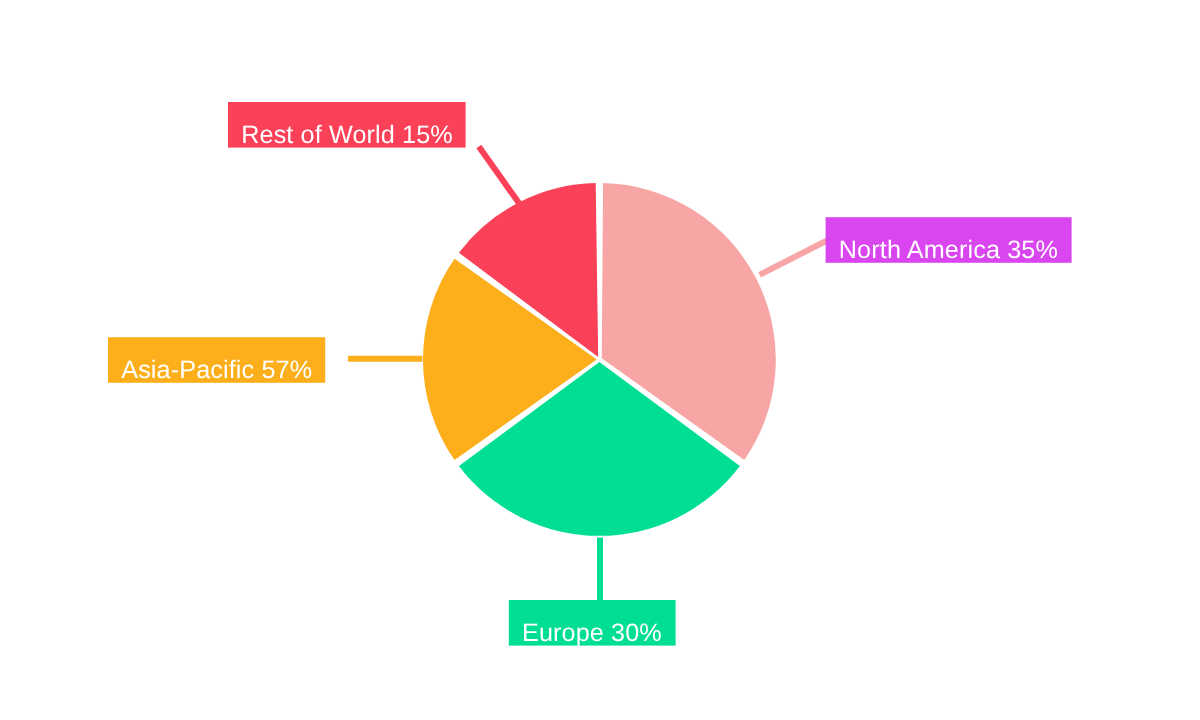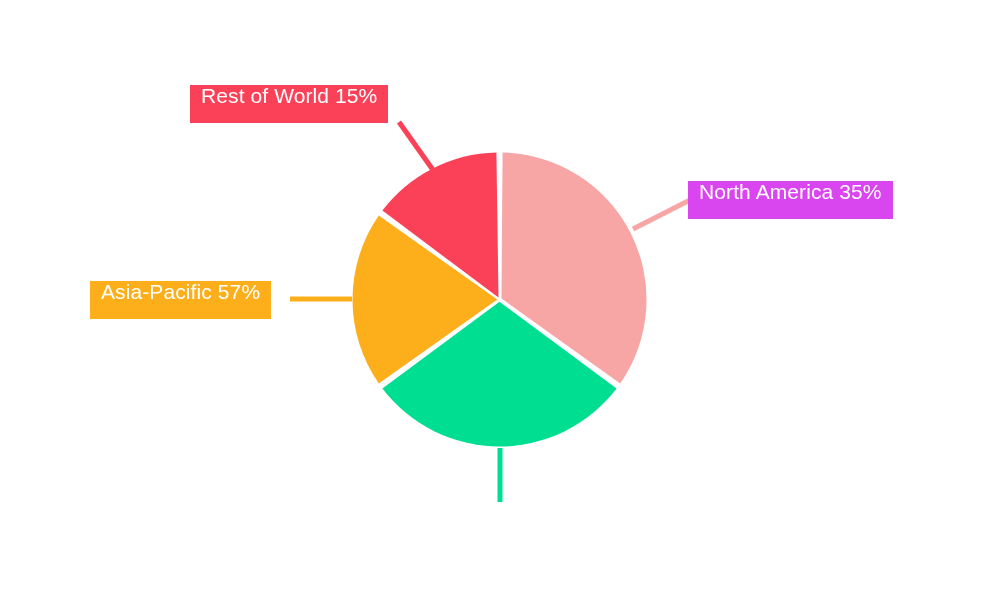--- a/index.html
+++ b/index.html
@@ -23,21 +23,21 @@
     position: absolute;
     left: 0;
     top: 0;
     width: 1000px;
     height: 600px;
   }
   .pie-label {
     position: absolute;
     box-sizing: border-box;
     display: flex;
-    align-items: flex-start;
+    align-items: flex-end;
     justify-content: center;
     color: #ffffff;
     font-family: "Liberation Sans", sans-serif;
     font-size: 21px;
     font-weight: 400;
     line-height: 1;
     letter-spacing: 0.1px;
     white-space: nowrap;
     padding: 0 11px;
     height: 38px;
@@ -77,20 +77,23 @@
       <path fill="#00DE92" d="M 616.59 388.38 A 147 147 0 0 1 382.41 388.38 L 499.50 301.70 Z"></path>
       <path fill="#FCAF1B" d="M 378.79 383.39 A 147 147 0 0 1 378.79 215.61 L 497.30 299.50 Z"></path>
       <path fill="#FB4158" d="M 382.41 210.62 A 147 147 0 0 1 496.42 152.53 L 498.50 297.54 Z"></path>
     </g>
   </svg>
 
   <div class="pie-label" id="label-north-america" style="background:#d946ef">
     <span>North America 35%</span>
   </div>
 
+  <div class="pie-label" id="label-europe" style="background:#00DE92">
+    <span>Europe 30%</span>
+  </div>
 
   <div class="pie-label" id="label-asia-pacific" style="background:#FCAF1B">
     <span>Asia-Pacific 57%</span>
   </div>
 
   <div class="pie-label" id="label-rest-of-world" style="background:#FB4158">
     <span>Rest of World 15%</span>
   </div>
 
 </div>

